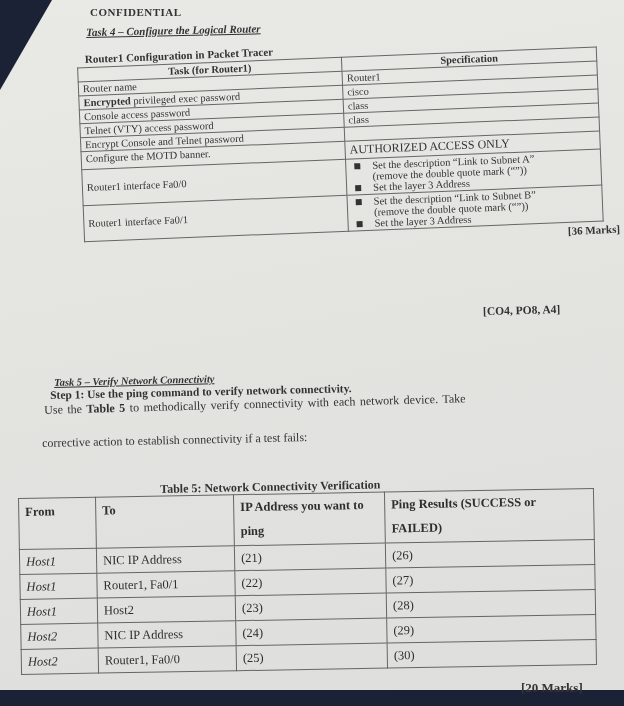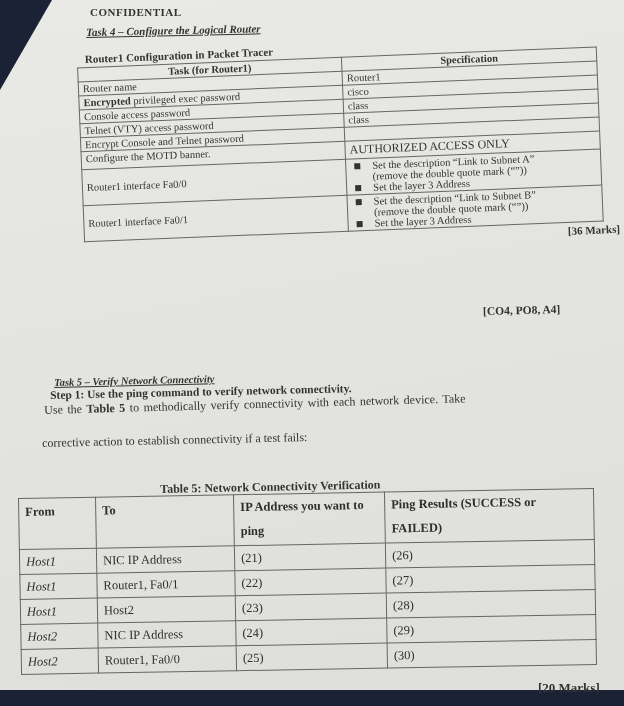--- a/index.html
+++ b/index.html
@@ -45,21 +45,21 @@
     
     .t5-caption { left:160px; top:482px; font-size:12px; font-weight:bold; transform:rotate(-1.2deg); transform-origin:left top; color:#333; }
     .t5-wrap { left:18px; top:498px; transform:rotate(-1deg); transform-origin:left top; }
     .t5-table td { border:1px solid #666; font-size:12.5px; padding:0 6px; height:24px; vertical-align:middle; color:#2e2e2e; }
     .t5-table .hdr { font-weight:bold; vertical-align:top; }
     .t5-table .col1 { width:64px; font-style:italic; }
     .t5-table .col2 { width:125px; }
     .t5-table .col3 { width:138px; }
     .t5-table .col4 { width:196px; }
     .t5-table .ping-hdr { line-height:24px; }
-    .t5-marks { left:538px; top:680px; font-size:13px; font-weight:bold; color:#333; }
+    .t5-marks { left:521px; top:680px; font-size:13px; font-weight:bold; color:#333; }
   </style>
 </head>
 <body>
 
 <div class="paper">
 
   <div class="abs confidential">CONFIDENTIAL</div>
   <div class="abs task4-title">Task 4 – Configure the Logical Router</div>
 
   <div class="abs router-wrap">

